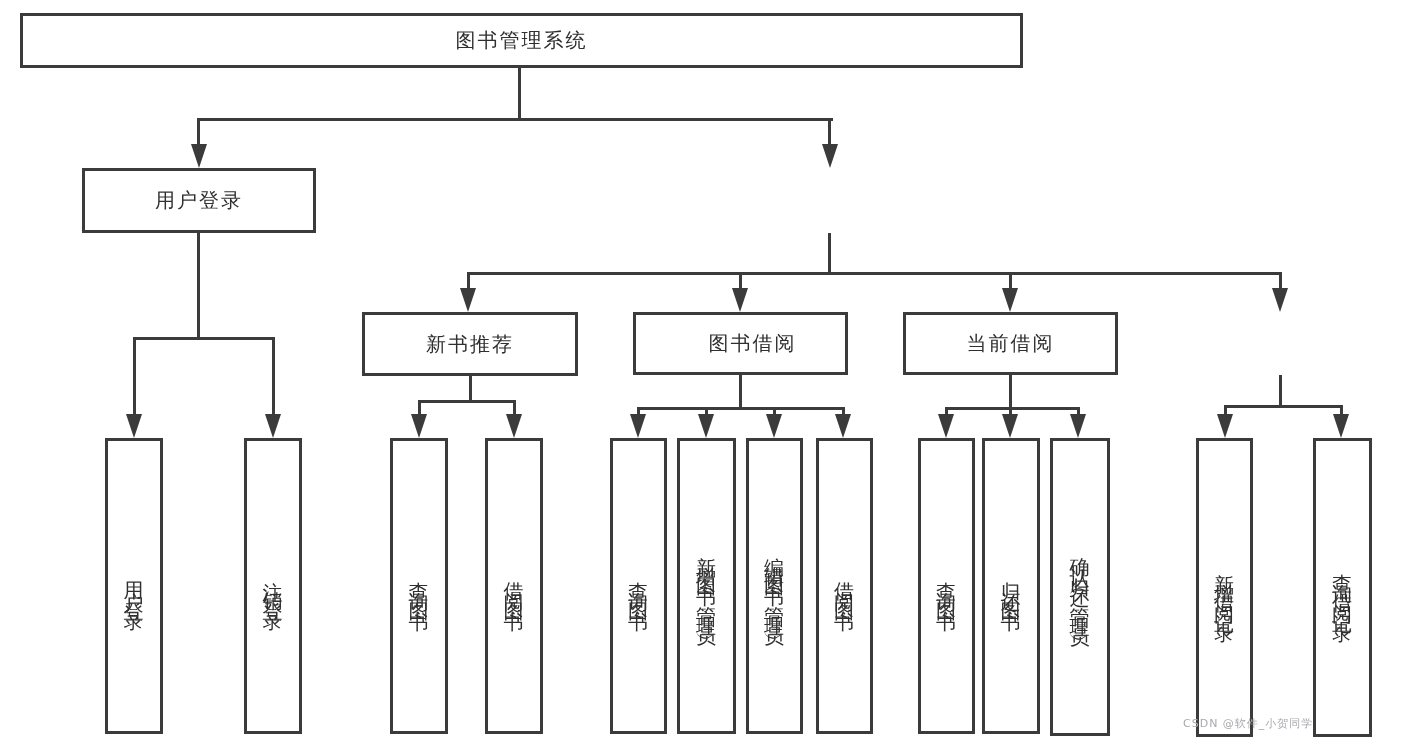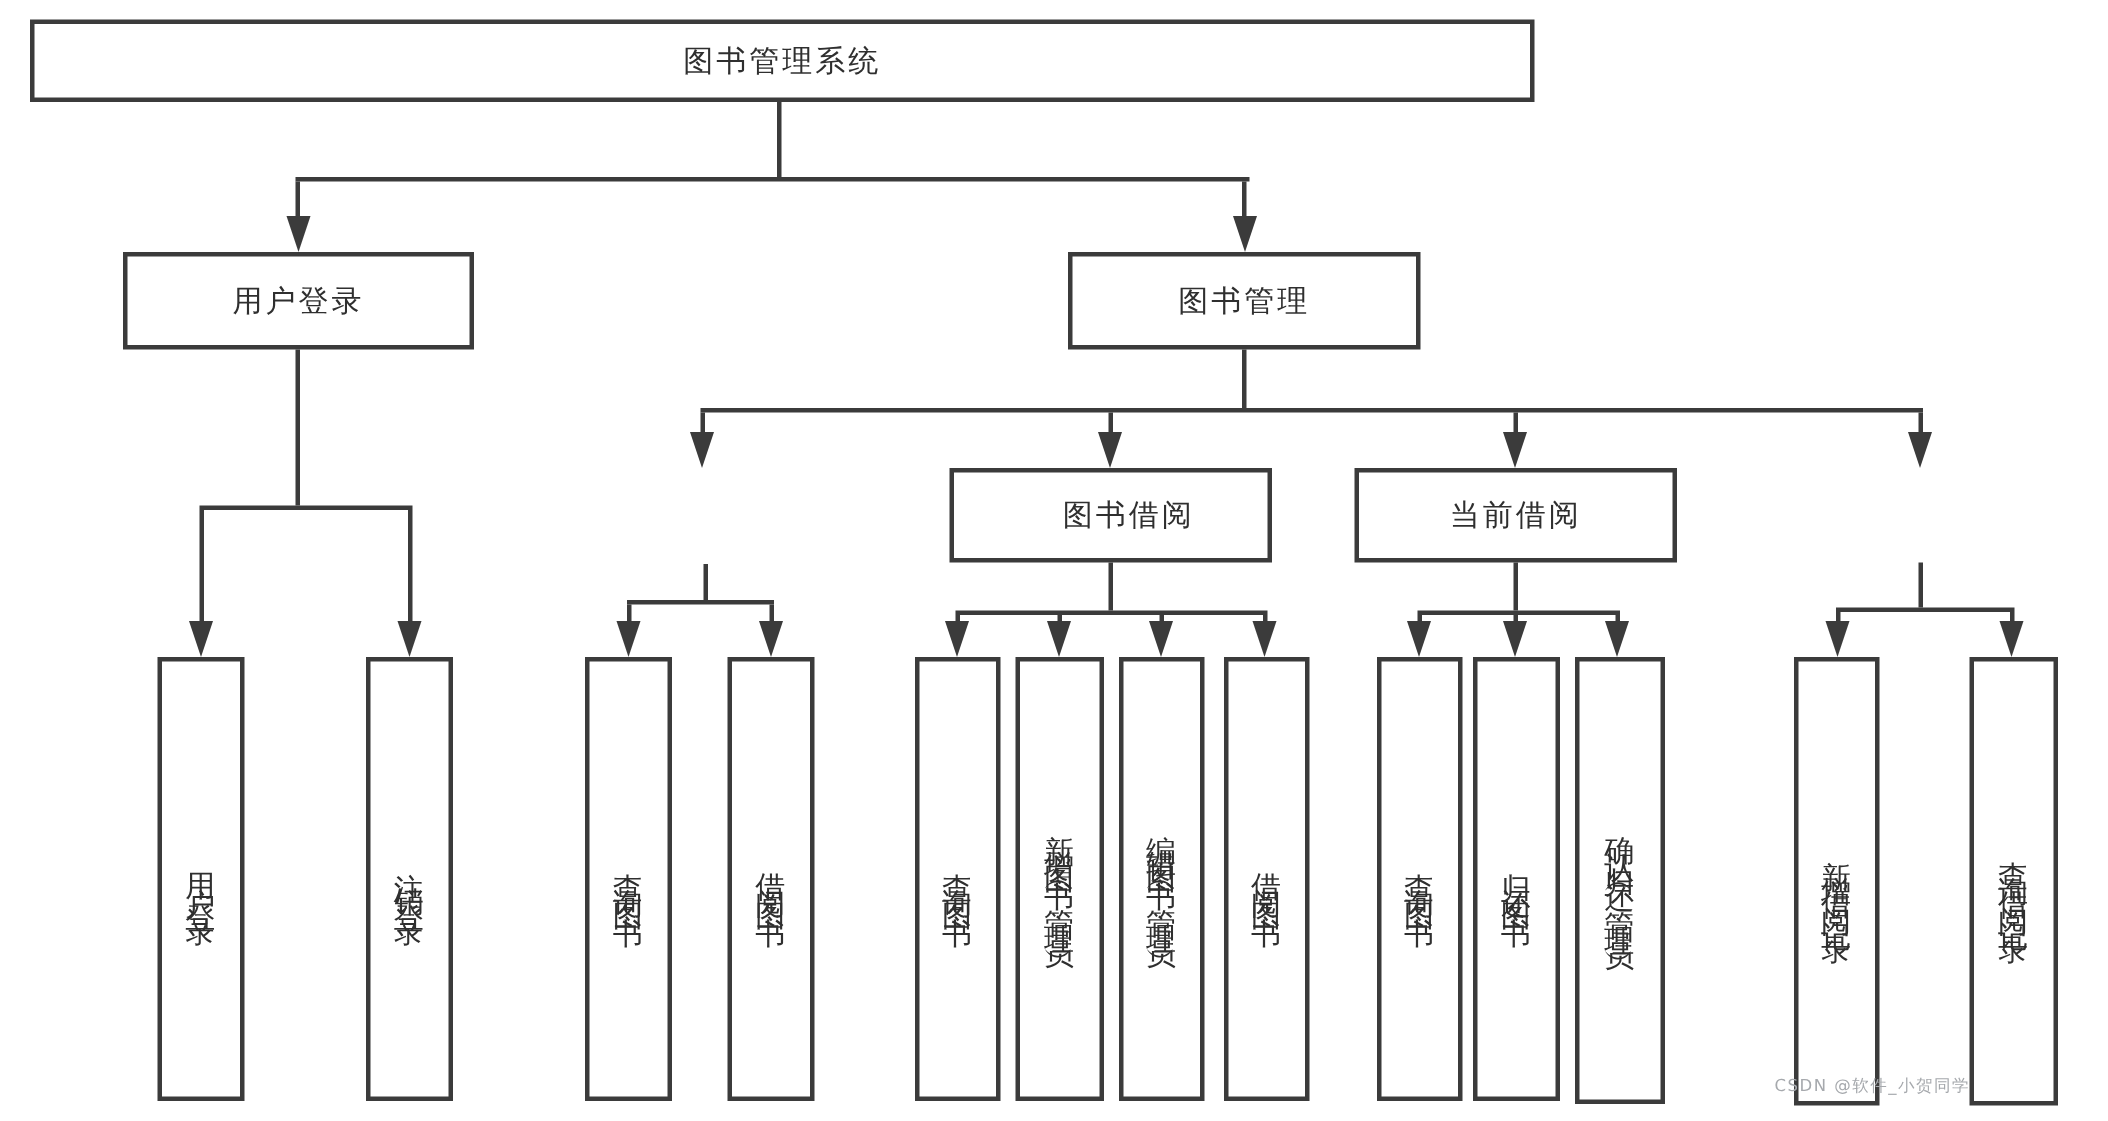--- a/index.html
+++ b/index.html
@@ -53,24 +53,24 @@
 
 <div class="stage">
 
   <div class="node" style="left:20px;top:13px;width:1003px;height:55px;">
     <span>图书管理系统</span>
   </div>
 
   <div class="node" style="left:82px;top:168px;width:234px;height:65px;">
     <span>用户登录</span>
   </div>
-  <div class="node" style="left:712px;top:168px;width:235px;height:65px;">
-    <span>图书管理</span>
+
+  <div class="node" style="left:362px;top:312px;width:216px;height:64px;">
+    <span>新书推荐</span>
   </div>
-
   <div class="node" style="left:633px;top:312px;width:215px;height:63px;padding-left:24px;">
     <span>图书借阅</span>
   </div>
   <div class="node" style="left:903px;top:312px;width:215px;height:63px;">
     <span>当前借阅</span>
   </div>
 
   <div class="node leaf" style="left:105px;top:438px;width:58px;height:296px;">
     <span class="vtext">用户登录</span>
   </div>

